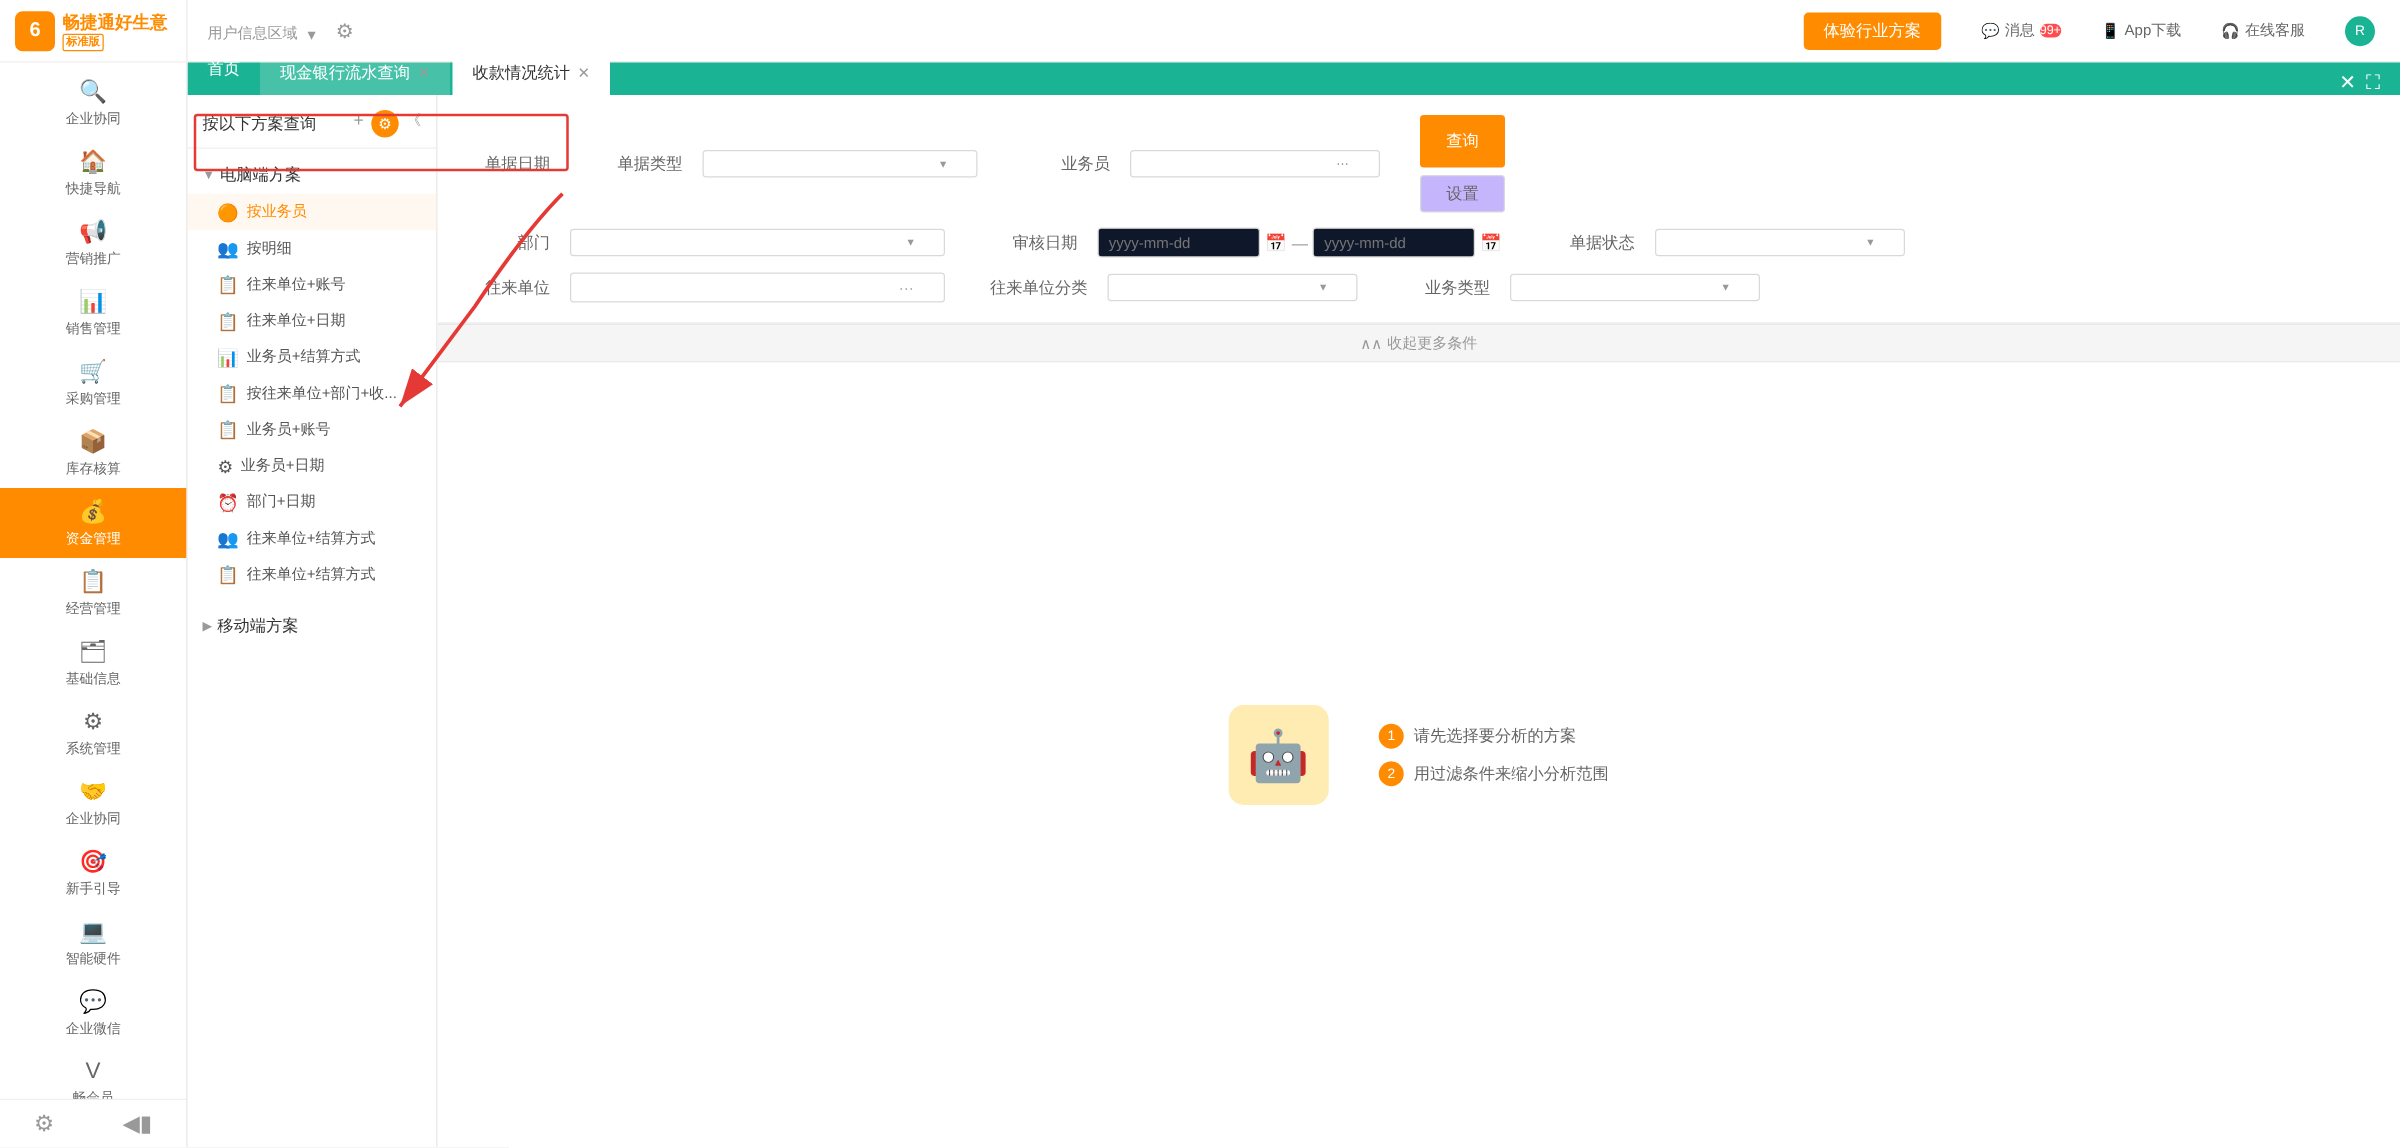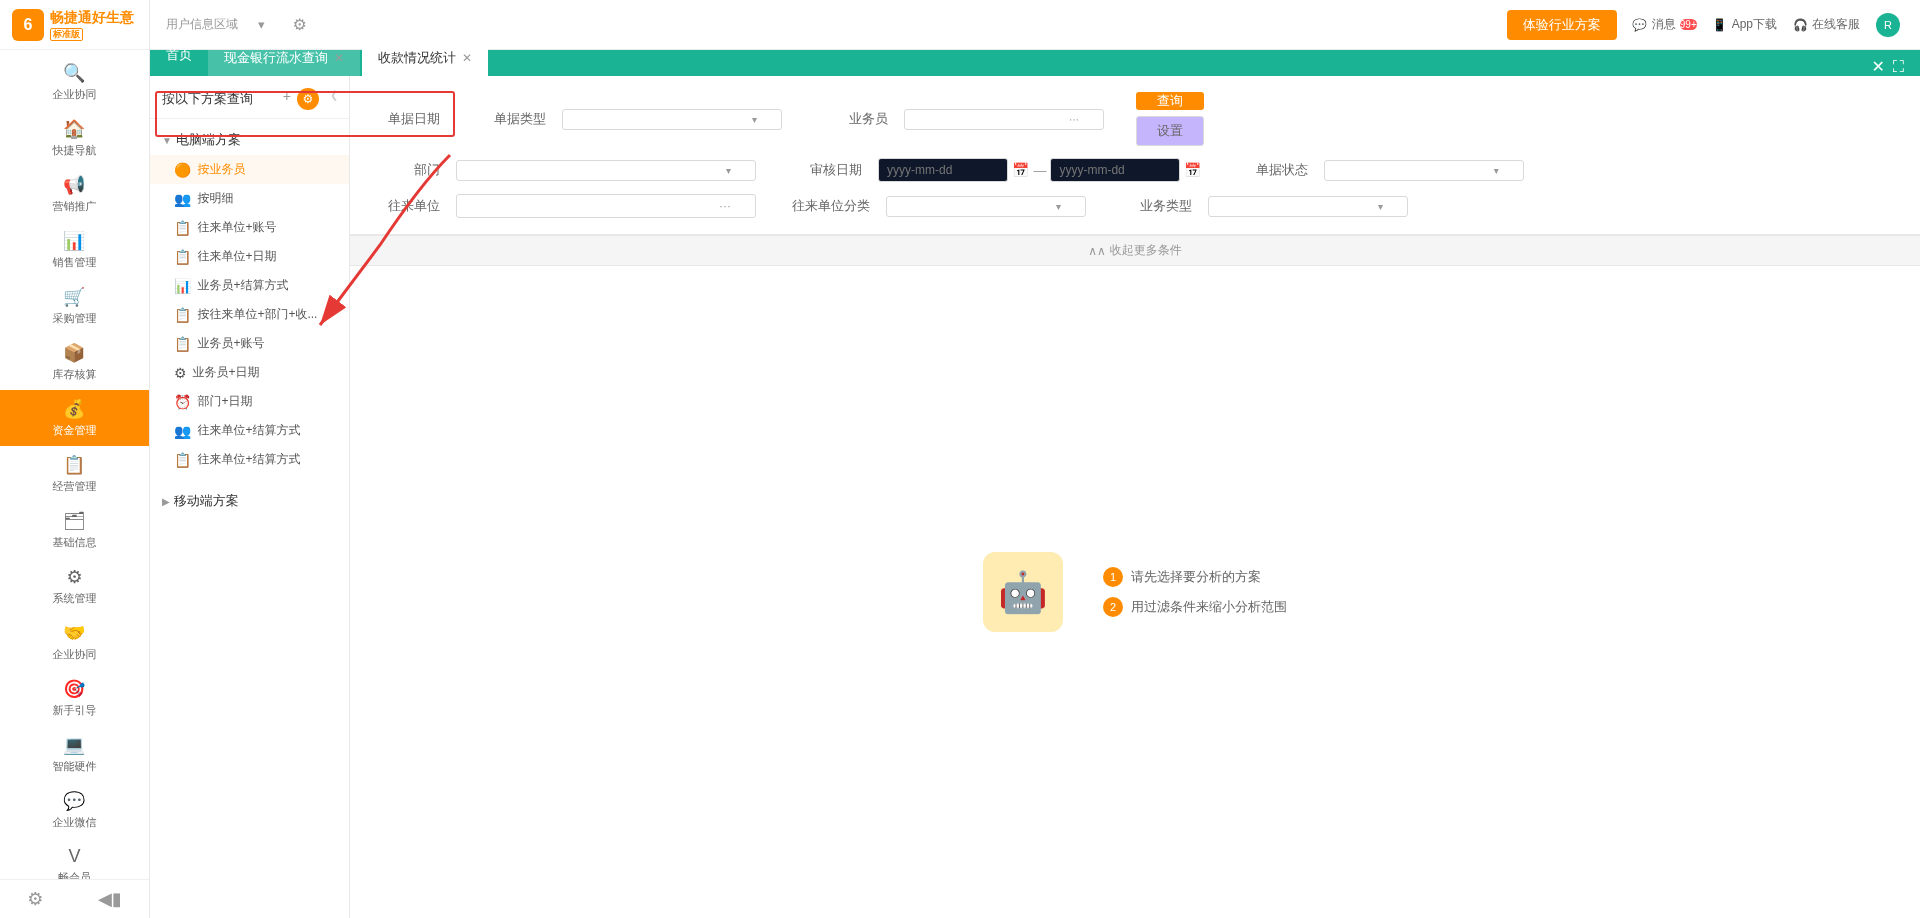--- a/index.html
+++ b/index.html
@@ -16,23 +16,23 @@
     .sidebar-item.active { color: #fff; background: #ff8c00; }
     .sidebar-item .si-icon { font-size: 18px; margin-bottom: 3px; }
     .sidebar-footer { border-top: 1px solid #f0f0f0; padding: 8px 0; display: flex; justify-content: space-around; }
     .sidebar-footer-btn { color: #999; font-size: 18px; cursor: pointer; }
 
     
     .main { flex: 1; display: flex; flex-direction: column; height: 918px; overflow: hidden; }
 
     
     .top-header { height: 50px; background: #fff; display: flex; align-items: center; padding: 0 16px; border-bottom: 1px solid #e8e8e8; justify-content: space-between; }
-    .top-header-left { display: flex; align-items: center; gap: 20px; }
+    .top-header-left { display: flex; align-items: flex-end; gap: 8px; }
     .breadcrumb-text { color: #999; font-size: 12px; }
-    .header-actions { display: flex; align-items: center; gap: 16px; }
+    .header-actions { display: flex; align-items: center; gap: 32px; }
     .header-btn { display: flex; align-items: center; gap: 4px; color: #666; font-size: 12px; cursor: pointer; }
     .msg-badge { background: #ff4d4f; color: white; border-radius: 10px; font-size: 10px; padding: 0 0; }
     .trial-btn { background: #ff8c00; color: white; border: none; padding: 6px 16px; border-radius: 4px; cursor: pointer; font-size: 13px; }
 
     
     .tab-bar { height: 26px; background: #1ab394; display: flex; align-items: flex-end; padding: 0 0 0 0; }
     .tab-home { padding: 0 16px; height: 42px; display: flex; align-items: center; color: #fff; cursor: pointer; font-size: 13px; }
     .tab { height: 36px; display: flex; align-items: center; padding: 0 16px; background: #fff; border-radius: 4px 4px 0 0; margin-right: 2px; cursor: pointer; font-size: 13px; color: #333; gap: 6px; }
     .tab.inactive { background: rgba(255,255,255,0.2); color: #fff; }
     .tab-close { color: #999; font-size: 12px; cursor: pointer; }
@@ -76,21 +76,21 @@
     .date-tab.active { background: #ff8c00; color: white; border-radius: 3px; }
     .date-range { display: flex; align-items: center; gap: 4px; font-size: 12px; color: #333; background: #fff; border: 1px solid #d9d9d9; padding: 3px 8px; border-radius: 3px; }
     .select-control { border: 1px solid #d9d9d9; border-radius: 3px; padding: 4px 24px 4px 8px; font-size: 12px; color: #333; background: #fff; min-width: 180px; position: relative; display: flex; align-items: center; justify-content: space-between; cursor: pointer; }
     .select-arrow { color: #999; font-size: 10px; }
     .filter-separator { color: #999; }
     .input-control { border: 1px solid #d9d9d9; border-radius: 3px; padding: 4px 8px; font-size: 12px; color: #999; background: #0f172a; min-width: 130px; }
     .calendar-icon { color: #999; cursor: pointer; font-size: 14px; }
     .more-dots { color: #999; cursor: pointer; }
 
     .filter-buttons { display: flex; flex-direction: column; gap: 6px; margin-left: auto; }
-    .query-btn { background: #ff8c00; color: white; border: none; padding: 0 20px; border-radius: 3px; cursor: pointer; font-size: 13px; }
+    .query-btn { background: #ff8c00; color: white; border: none; padding: 12px 20px; border-radius: 3px; cursor: pointer; font-size: 13px; }
     .settings-btn { background: #c4b5fd; color: #666; border: 1px solid #d9d9d9; padding: 5px 20px; border-radius: 3px; cursor: pointer; font-size: 13px; }
 
     .collapse-bar { background: #f5f5f5; border-top: 1px solid #e8e8e8; border-bottom: 1px solid #e8e8e8; display: flex; justify-content: center; align-items: center; padding: 6px; cursor: pointer; color: #999; font-size: 12px; gap: 4px; }
 
     .empty-area { flex: 1; display: flex; flex-direction: column; align-items: center; justify-content: center; gap: 20px; background: #fff; }
     .empty-illustration { width: 80px; height: 80px; background: #ffecb3; border-radius: 12px; display: flex; align-items: center; justify-content: center; font-size: 40px; }
     .empty-steps { display: flex; flex-direction: column; gap: 10px; }
     .empty-step { display: flex; align-items: center; gap: 8px; font-size: 13px; color: #666; }
     .step-num { width: 20px; height: 20px; border-radius: 50%; background: #ff8c00; color: white; display: flex; align-items: center; justify-content: center; font-size: 11px; flex-shrink: 0; }
 

